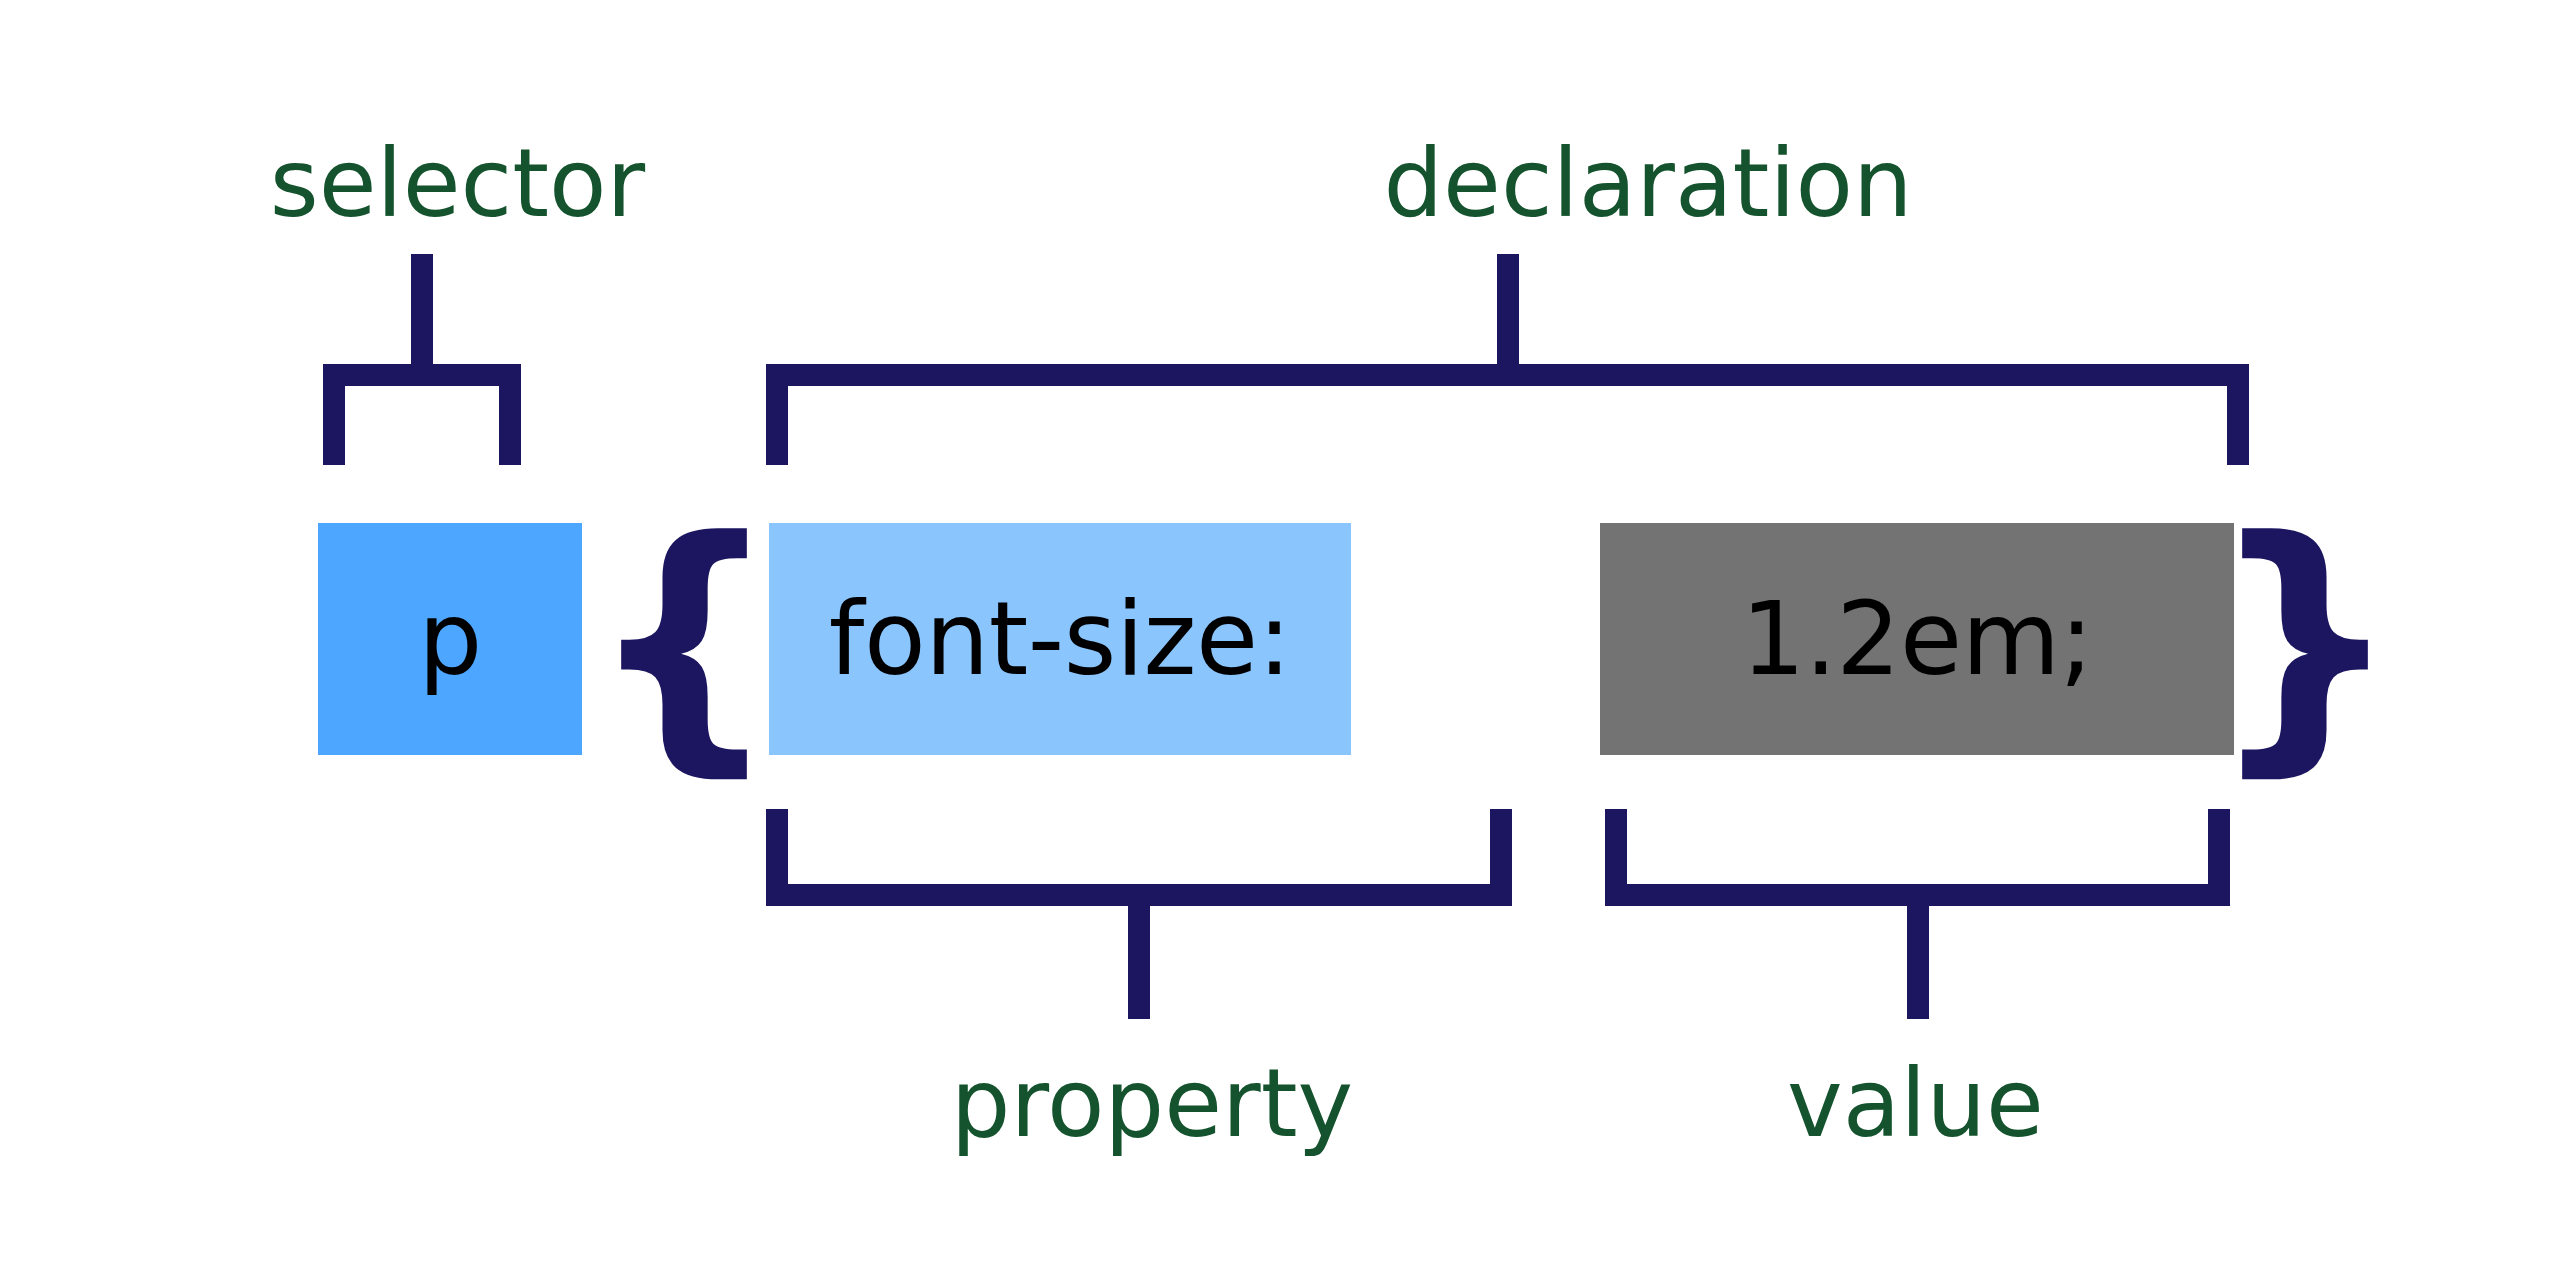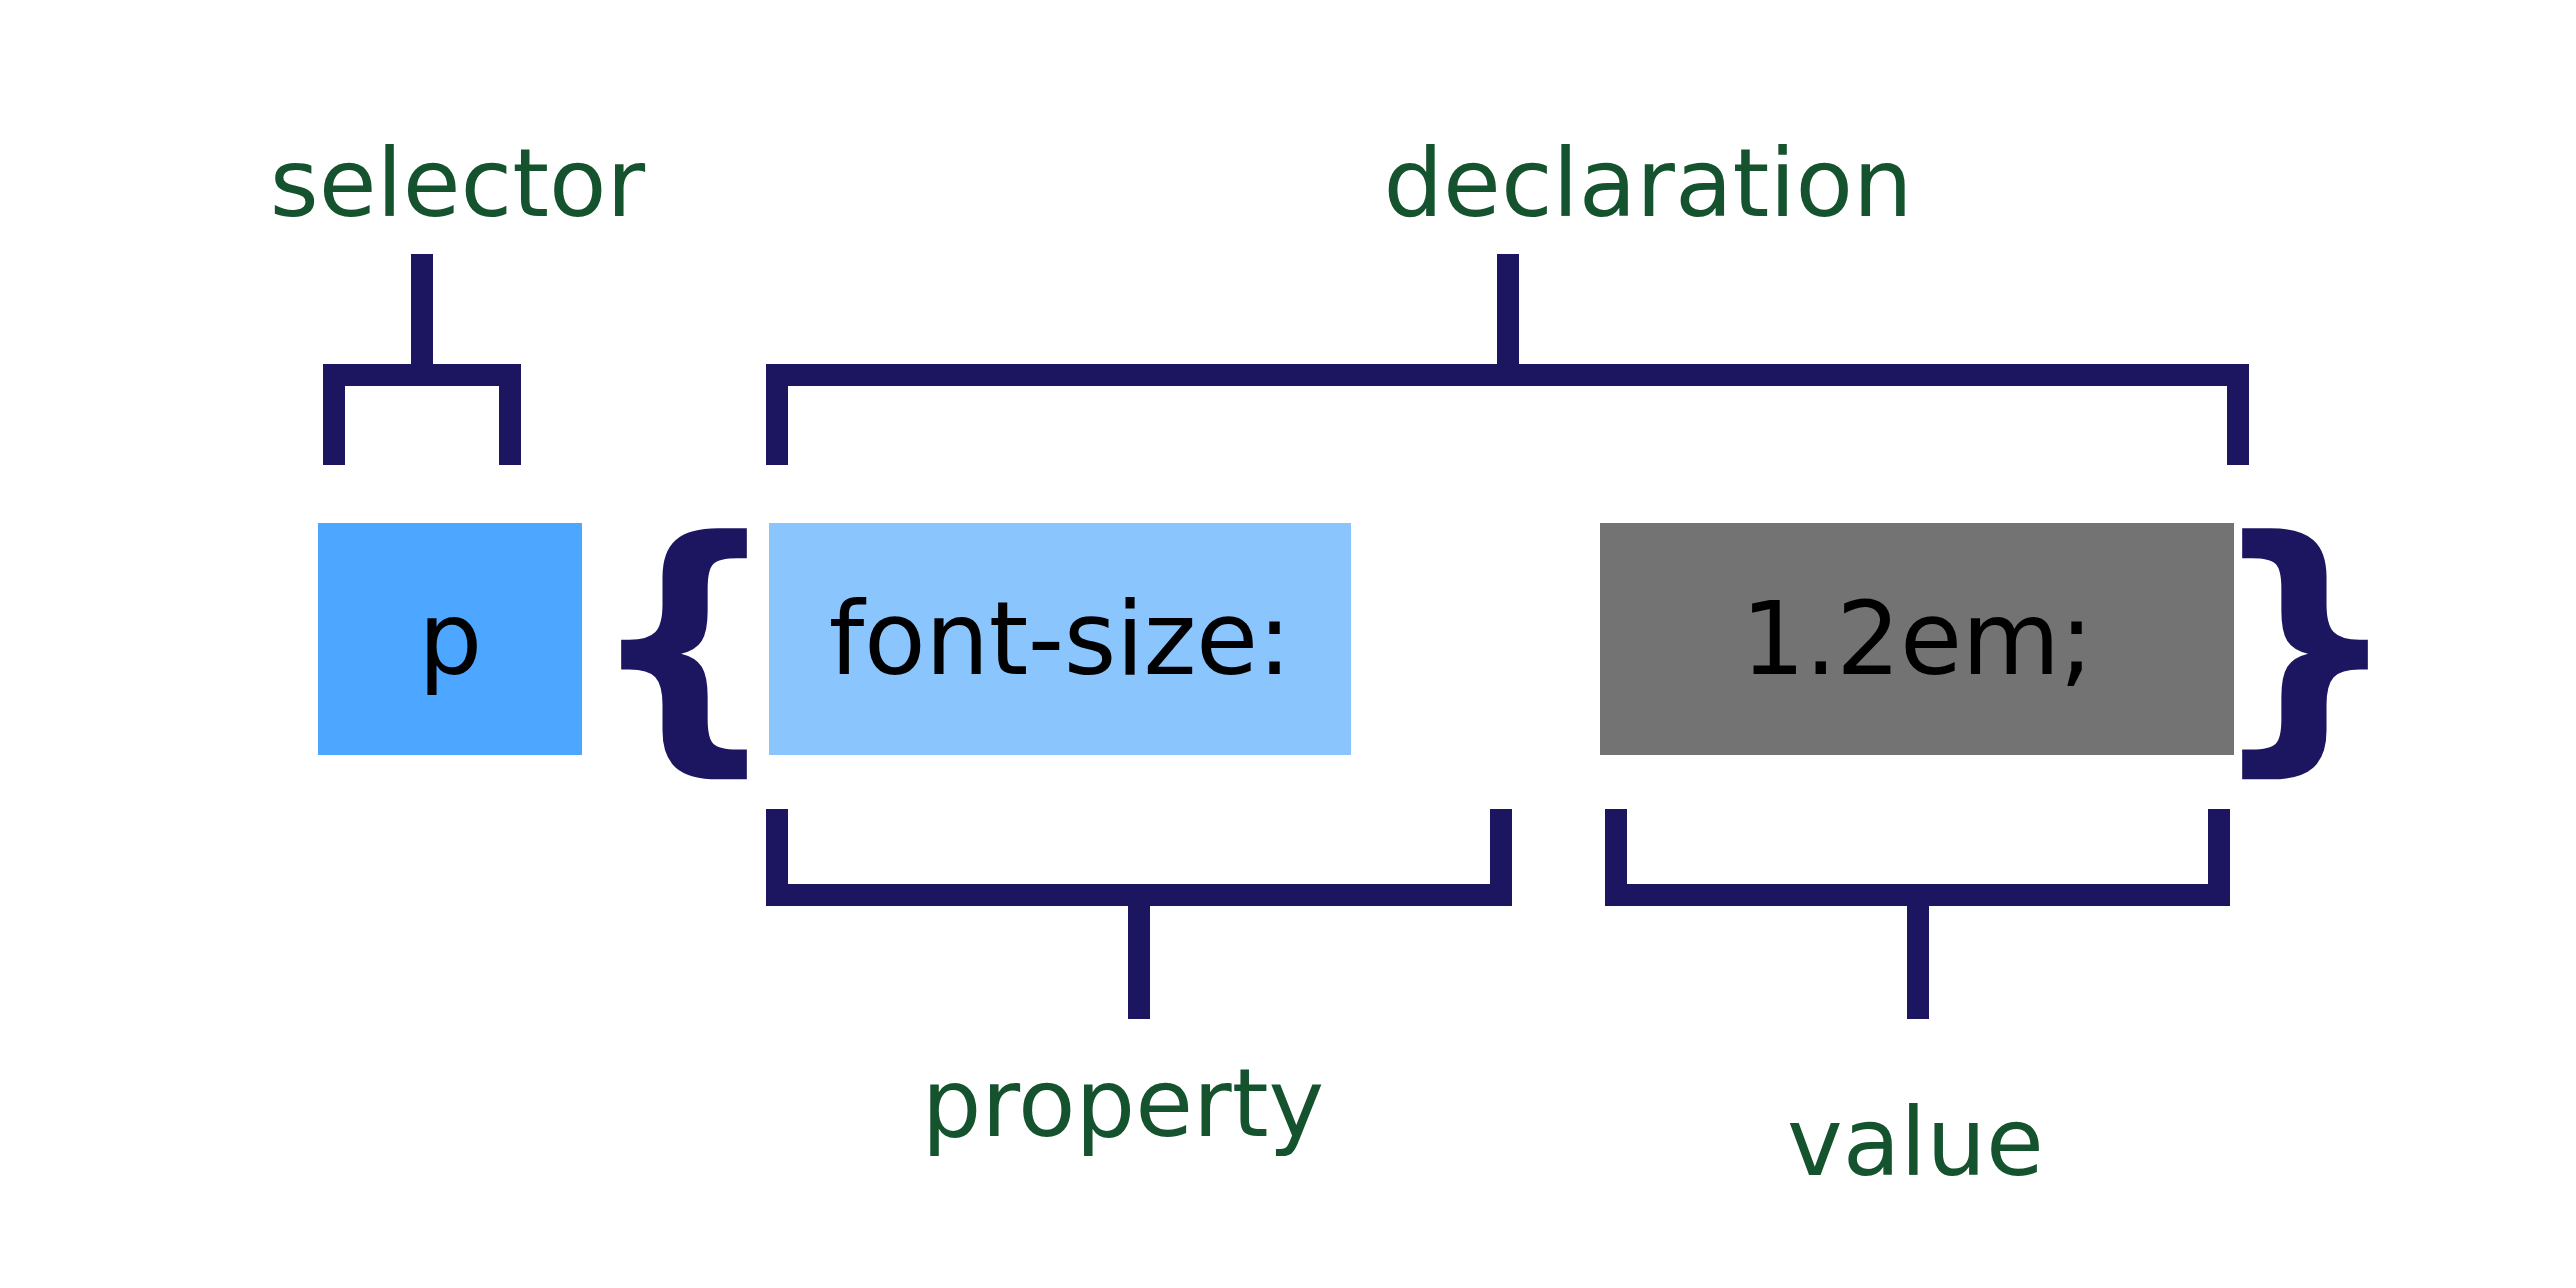--- a/index.html
+++ b/index.html
@@ -75,22 +75,22 @@
     font-weight: 400;
     font-size: 94px;
     line-height: 1;
     white-space: nowrap;
     text-align: center;
     user-select: none;
     margin-top: 8px;
   }
   #label-selector    { left: 0px;    top: 129px;  width: 915px; }
   #label-declaration { left: 833px;  top: 129px;  width: 1630px; }
-  #label-property    { left: 761px;  top: 1049px; width: 724px;  }
-  #label-value       { left: 1603px; top: 1088px; width: 625px; text-align: center;  }
+  #label-property    { left: 790px;  top: 1049px; width: 724px;  }
+  #label-value       { left: 1603px; top: 1049px; width: 625px; text-align: center;  }
 
   
   .bar { position: absolute; background: #1C1660; }
 
   
   #sel-rail   { left: 323px;  top: 364px;  width: 197px;  height: 22px; }
   #sel-leg-l  { left: 323px;  top: 364px;  width: 22px;   height: 101px; }
   #sel-leg-r  { left: 499px;  top: 364px;  width: 22px;   height: 101px; }
   #sel-stem   { left: 411px;  top: 254px;  width: 22px;   height: 112px; }
 

